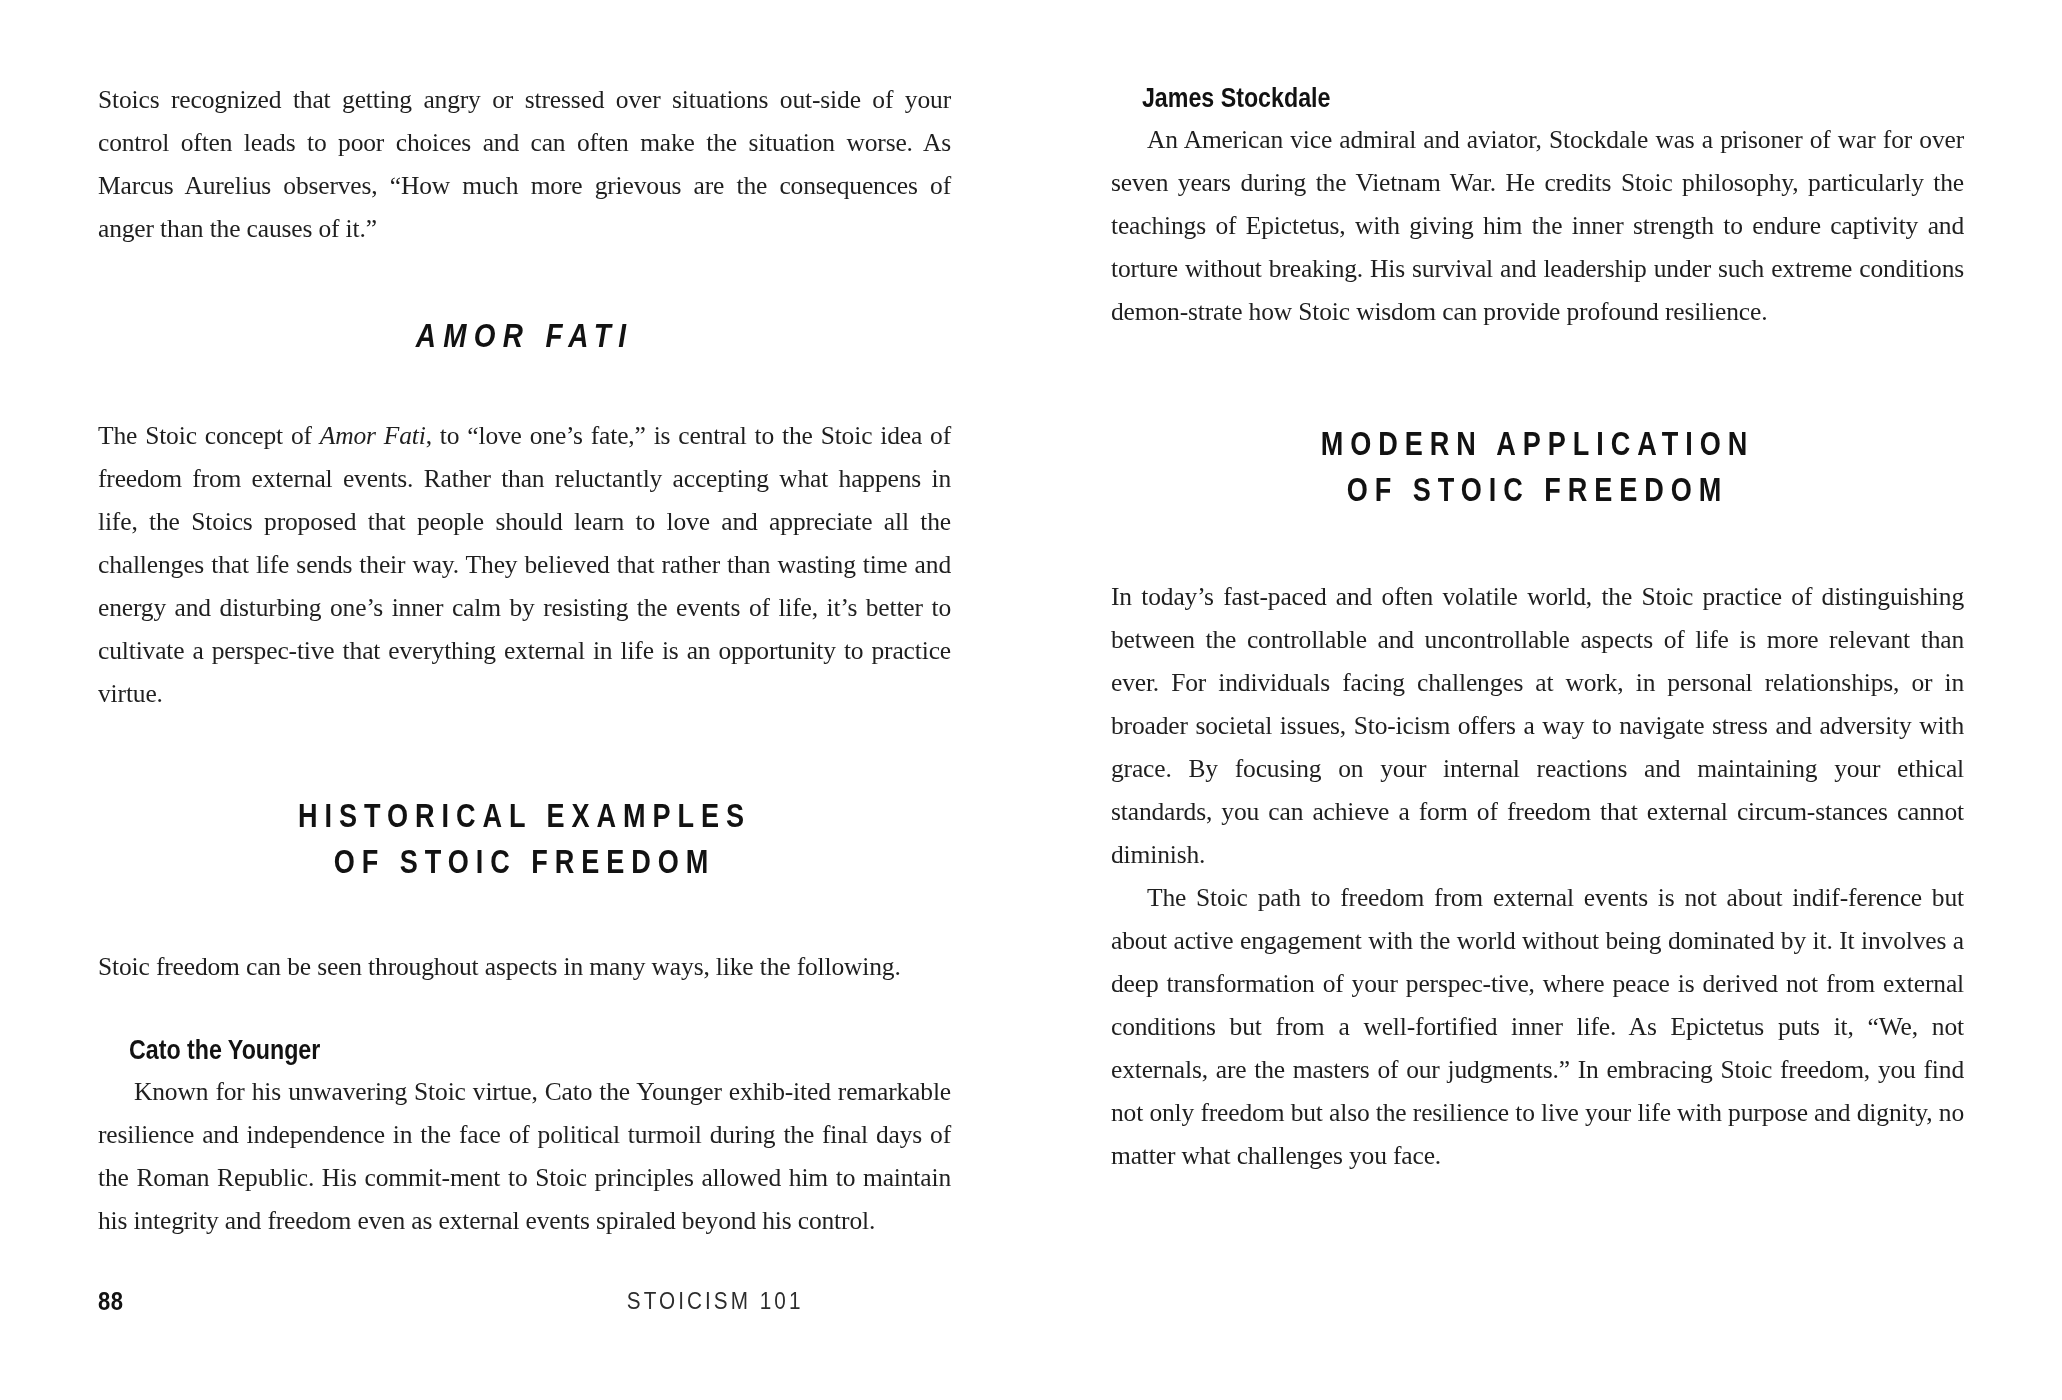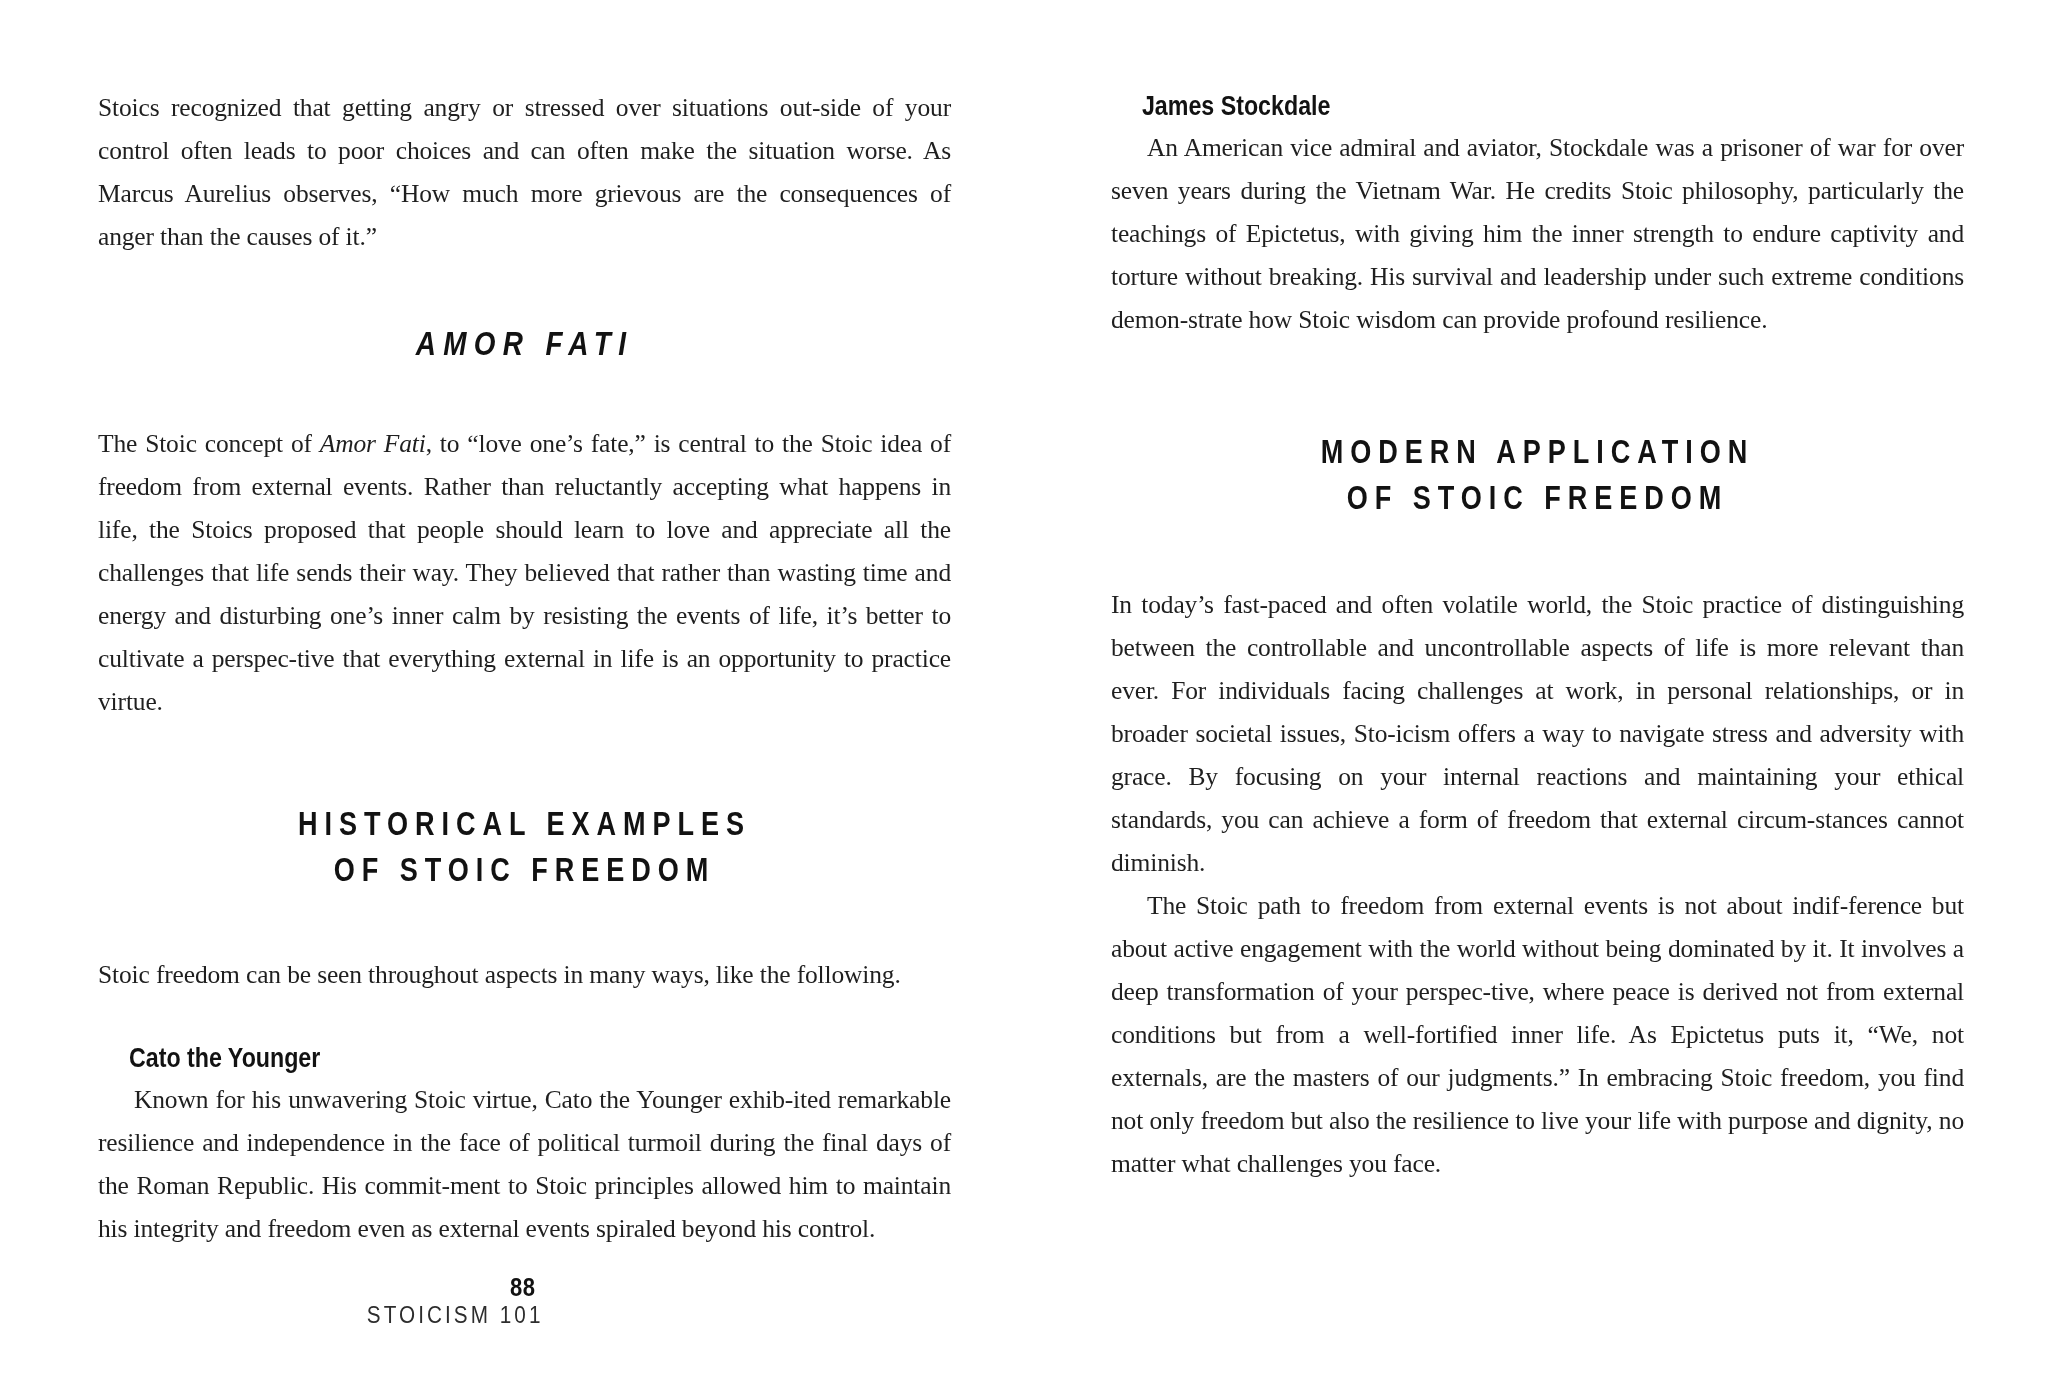--- a/index.html
+++ b/index.html
@@ -28,21 +28,20 @@
     height: 1400px;
     position: relative;
     box-sizing: border-box;
   }
 
   .page-left  { padding: 78px 80px 0 98px; }
   .page-right { padding: 78px 98px 0 80px; }
 
   .col {
     width: 100%;
-    margin-top: 8px;
   }
 
   
   p.body {
     margin: 0;
     font-size: 25.5px;
     line-height: 43px;
     text-align: justify;
     text-justify: inter-word;
     font-family: "Liberation Serif", "DejaVu Serif", serif;
@@ -135,21 +134,21 @@
     transform: scaleX(0.9);
     white-space: nowrap;
   }
 
   .footer-left-spacer  { flex: 1; }
   .footer-right-spacer { flex: 1; }
 
   .page-left  .runhead { transform-origin: center center; margin-right: 138px; }
   .page-right .runhead { transform-origin: left center; }
 
-  .fl-row { display: flex; width: 100%; align-items: center; flex-direction: column; }
+  .fl-row { display: flex; width: 100%; align-items: center; }
 </style>
 </head>
 <body>
 
 <div class="spread">
 
   <div class="page page-left">
     <div class="col">
 
       <p class="body">Stoics recognized that getting angry or stressed over situations out-side of your control often leads to poor choices and can often make the situation worse. As Marcus Aurelius observes, “How much more grievous are the consequences of anger than the causes of it.”</p>

